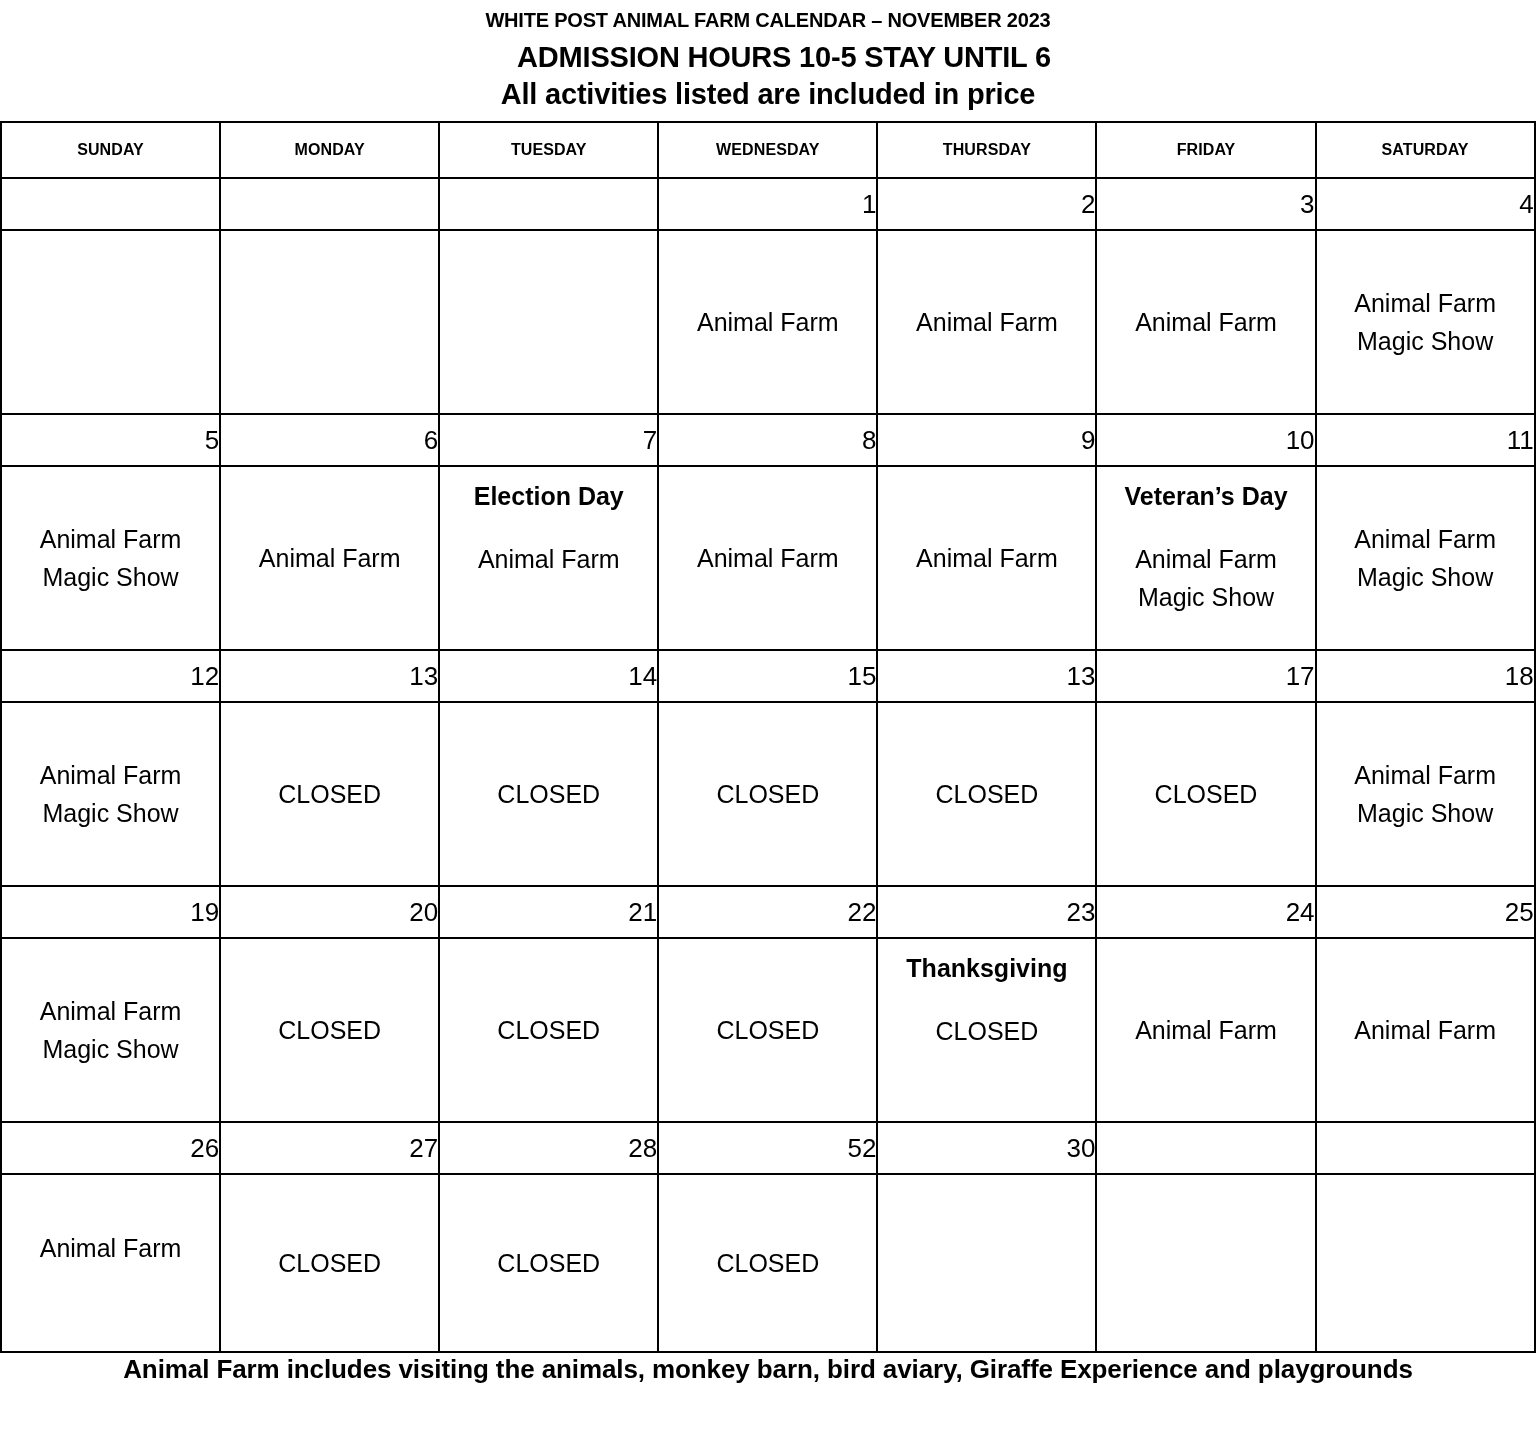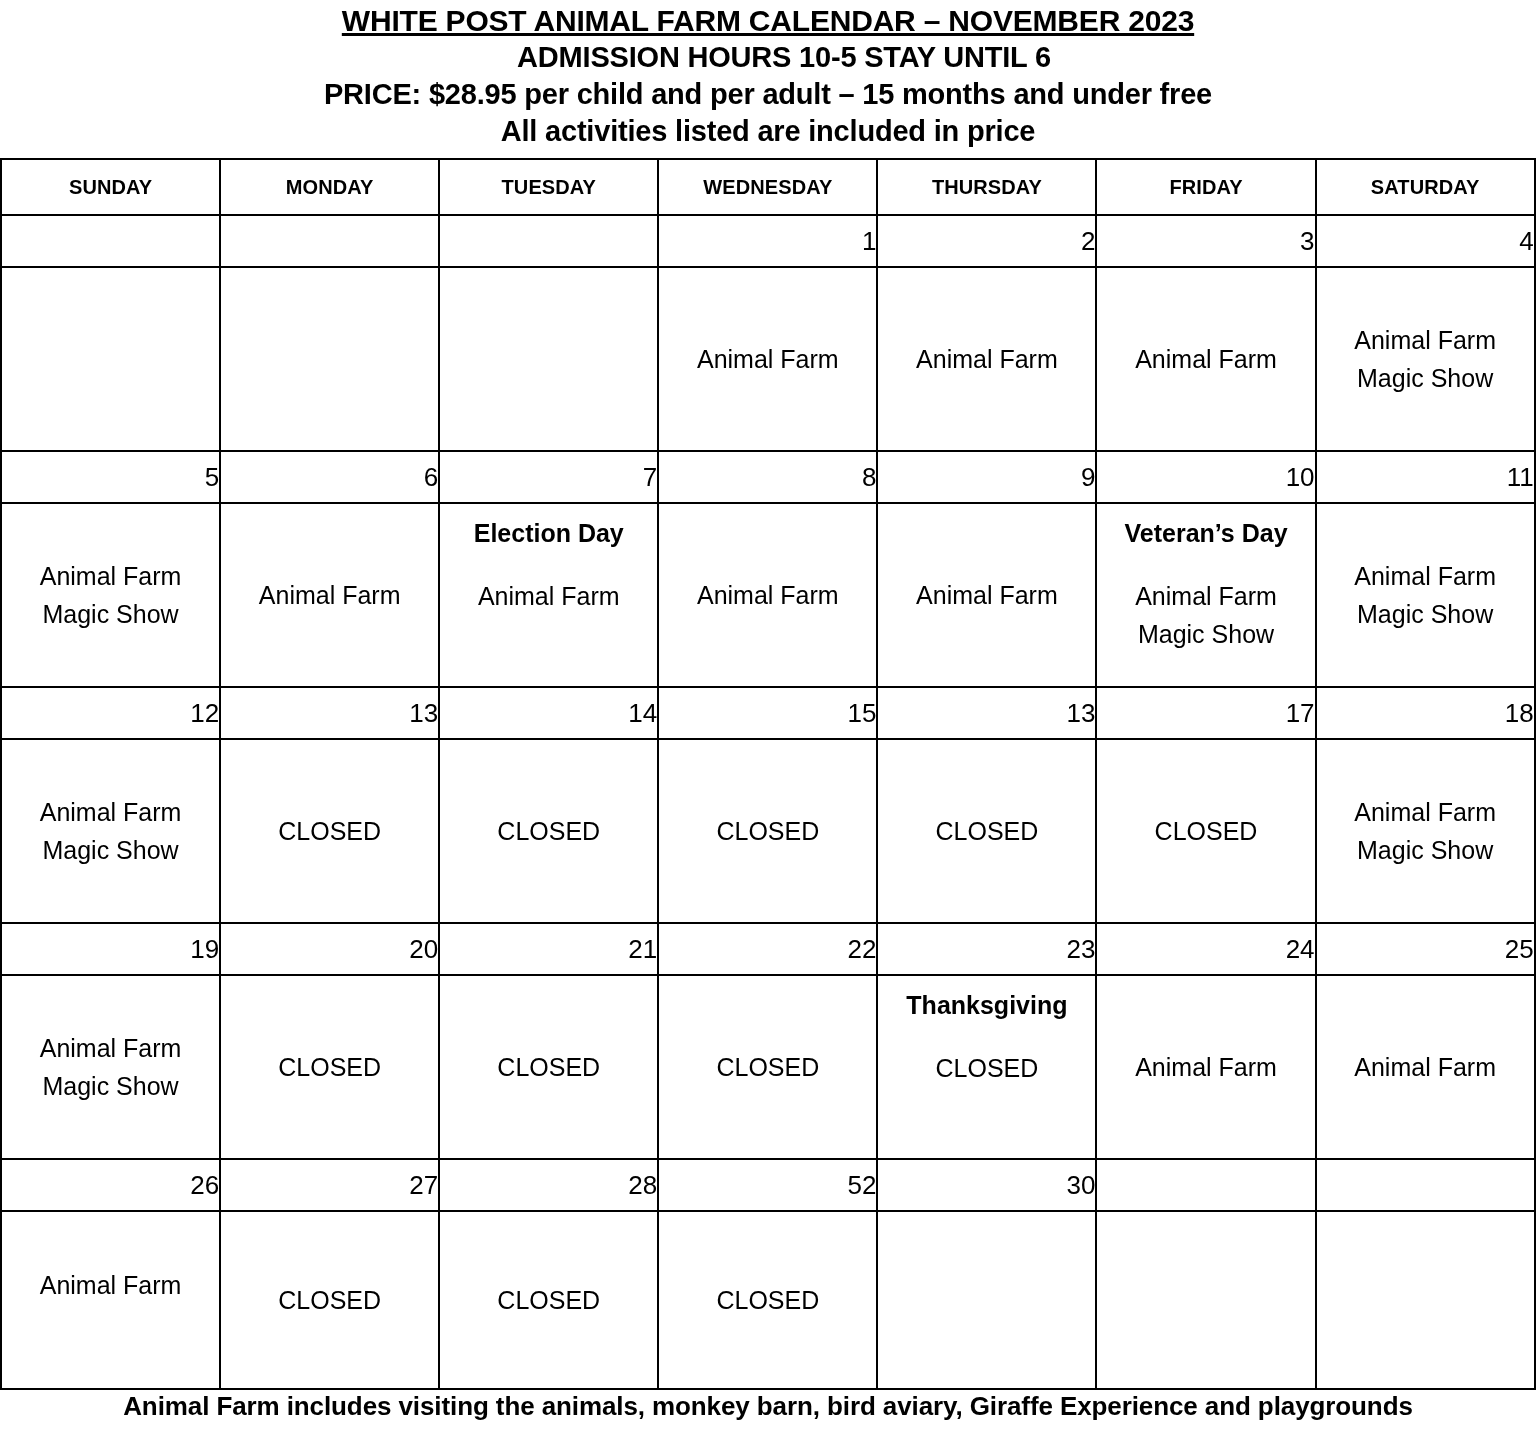--- a/index.html
+++ b/index.html
@@ -28,21 +28,21 @@
     padding-top: 2px;
     text-align: center;
   }
   .header-line {
     font-weight: bold;
     font-size: 30px;
     line-height: 37px;
     letter-spacing: -0.2px;
     white-space: nowrap;
   }
-  .header-line.l1 { font-size: 30px; text-decoration: underline; }
+  .header-line.l1 { font-size: 20px; }
   .header-line.l2 { font-size: 29px; padding-left: 32px; }
   .header-line.l3 { font-size: 29px; }
   .header-line.l4 { font-size: 29px; }
 
   
   .calendar {
     width: 1534px;
     margin: 8px 0 0 0;
     border-collapse: collapse;
     table-layout: fixed;
@@ -52,21 +52,21 @@
   .calendar th,
   .calendar td {
     border: 2px solid #000000;
     padding: 0;
     vertical-align: middle;
   }
 
   
   .dow {
     height: 54px;
-    font-size: 20px;
+    font-size: 16px;
     font-weight: bold;
     text-align: center;
     letter-spacing: 0.1px;
   }
 
   
   .datenum {
     height: 50px;
     font-size: 26px;
     font-weight: normal;
@@ -130,21 +130,20 @@
   }
 </style>
 </head>
 <body>
 
 <div class="page">
 
   <div class="header">
     <div class="header-line l1">WHITE POST ANIMAL FARM CALENDAR – NOVEMBER 2023</div>
     <div class="header-line l2">ADMISSION HOURS 10-5 STAY UNTIL 6</div>
-    <div class="header-line l3">PRICE: $28.95 per child and per adult – 15 months and under free</div>
     <div class="header-line l4">All activities listed are included in price</div>
   </div>
 
   <table class="calendar">
     <colgroup>
       <col>
         <col>
         <col>
         <col>
         <col>

